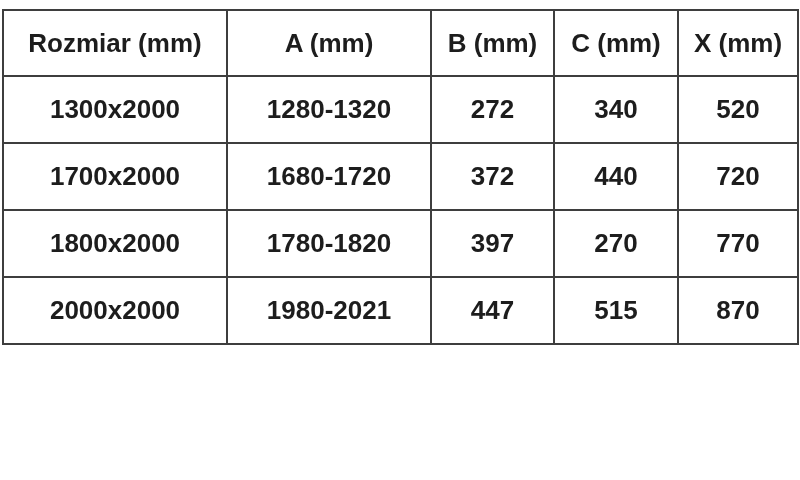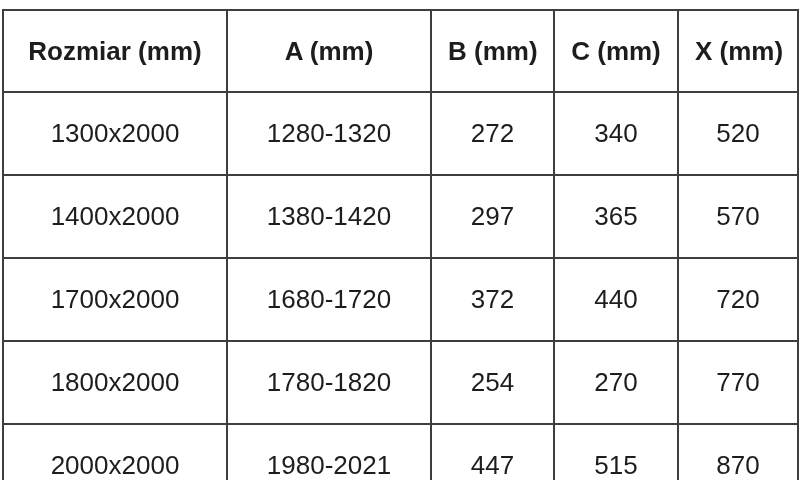--- a/index.html
+++ b/index.html
@@ -22,34 +22,34 @@
     width: 795px;
     border-collapse: collapse;
     table-layout: fixed;
     color: #1d1d1d;
   }
   table.size-table th,
   table.size-table td {
     border: 2px solid #3e3e3e;
     text-align: center;
     vertical-align: middle;
-    padding: 16px;
+    padding: 8px;
     overflow: hidden;
     white-space: nowrap;
   }
   table.size-table thead th {
     height: 48px;
     font-size: 26px;
     font-weight: 700;
     letter-spacing: 0px;
   }
   table.size-table tbody td {
     height: 49px;
     font-size: 26px;
-    font-weight: 400;
+    font-weight: 700;
   }
 </style>
 </head>
 <body>
 
 <div class="page">
   <table class="size-table">
     <colgroup>
         <col style="width: 224px;">
         <col style="width: 204px;">
@@ -68,37 +68,30 @@
     </thead>
     <tbody>
         <tr>
           <td>1300x2000</td>
           <td>1280-1320</td>
           <td>272</td>
           <td>340</td>
           <td>520</td>
         </tr>
         <tr>
-          <td>1400x2000</td>
-          <td>1380-1420</td>
-          <td>297</td>
-          <td>365</td>
-          <td>570</td>
-        </tr>
-        <tr>
           <td>1700x2000</td>
           <td>1680-1720</td>
           <td>372</td>
           <td>440</td>
           <td>720</td>
         </tr>
         <tr>
           <td>1800x2000</td>
           <td>1780-1820</td>
-          <td>254</td>
+          <td>397</td>
           <td>270</td>
           <td>770</td>
         </tr>
         <tr>
           <td>2000x2000</td>
           <td>1980-2021</td>
           <td>447</td>
           <td>515</td>
           <td>870</td>
         </tr>

